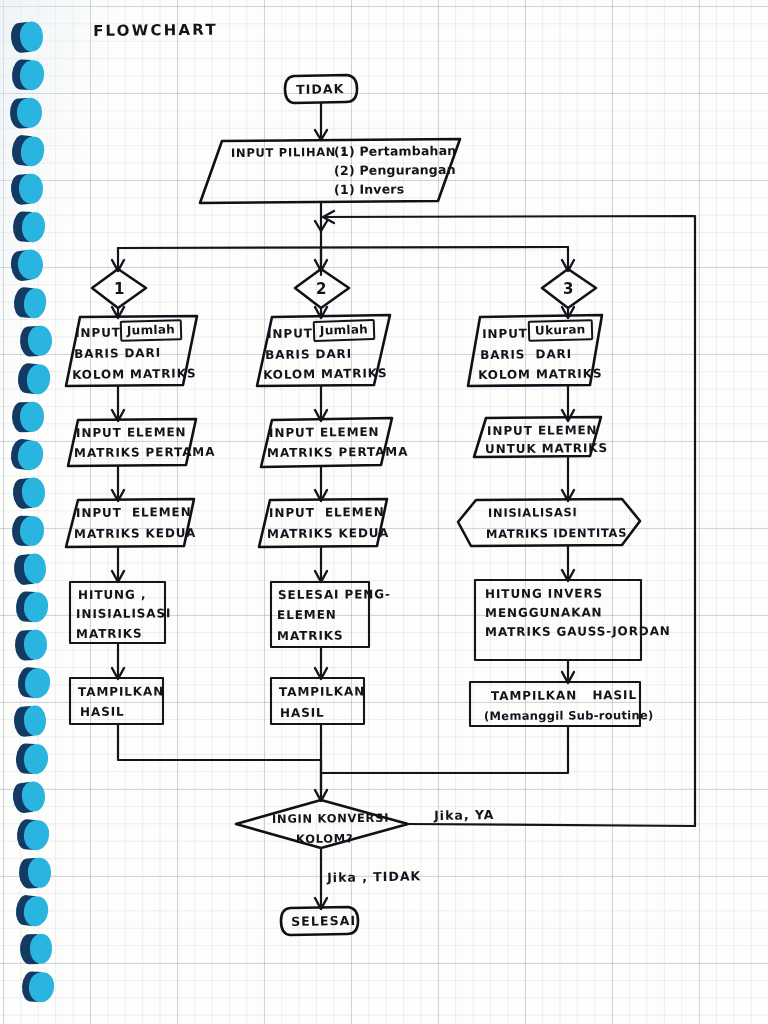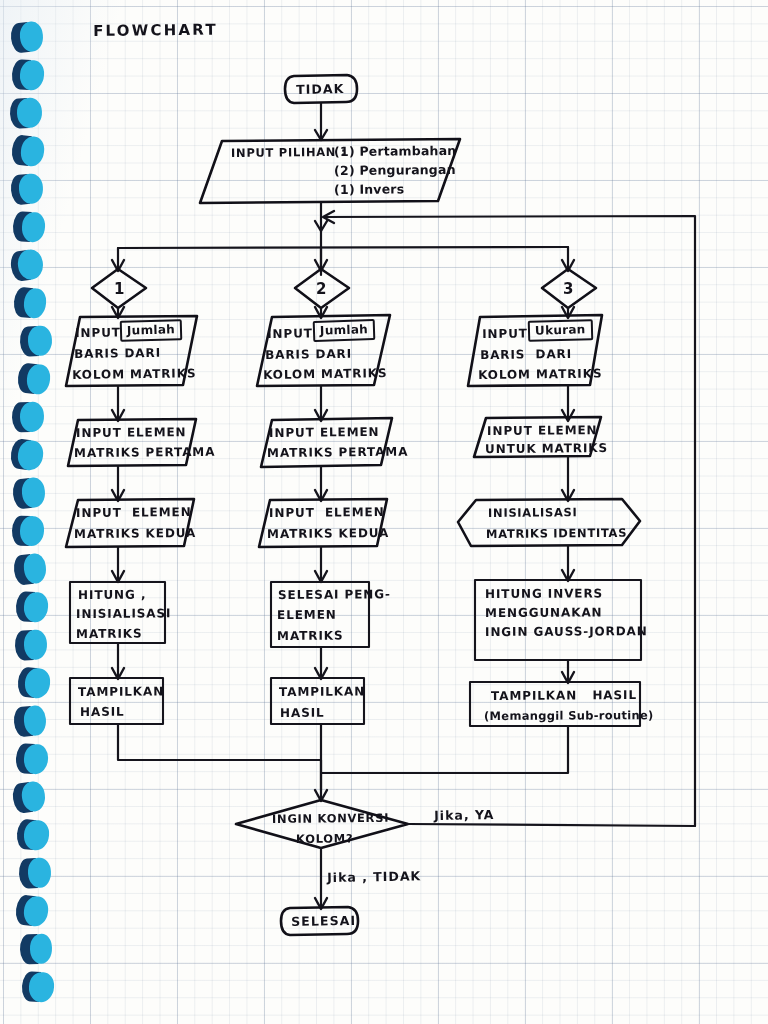--- a/index.html
+++ b/index.html
@@ -437,21 +437,21 @@
   <div class="hw t-line" style="left:478px; top:368px; transform:rotate(-0.7deg);">KOLOM MATRIKS</div>
 
   <div class="hw t-line" style="left:487px; top:424px; transform:rotate(-0.5deg);">INPUT ELEMEN</div>
   <div class="hw t-line" style="left:485px; top:442px; transform:rotate(-0.5deg);">UNTUK MATRIKS</div>
 
   <div class="hw t-small" style="left:488px; top:506px; transform:rotate(-0.5deg);">INISIALISASI</div>
   <div class="hw t-small" style="left:486px; top:527px; transform:rotate(-0.5deg);">MATRIKS IDENTITAS</div>
 
   <div class="hw t-line" style="left:485px; top:587px; transform:rotate(-0.3deg);">HITUNG INVERS</div>
   <div class="hw t-line" style="left:485px; top:606px; transform:rotate(-0.3deg);text-align:center;">MENGGUNAKAN</div>
-  <div class="hw t-line" style="left:485px; top:625px; transform:rotate(-0.3deg);">INGIN GAUSS-JORDAN</div>
+  <div class="hw t-line" style="left:485px; top:625px; transform:rotate(-0.3deg);">MATRIKS GAUSS-JORDAN</div>
   <div class="hw t-paren" style="left:484px; top:675px; transform:rotate(-0.3deg);margin-top:34px;">(Memanggil Sub-routine)</div>
 
   <div class="hw t-line" style="left:491px; top:689px; transform:rotate(-0.4deg);">TAMPILKAN   HASIL</div>
 
   <div class="hw t-small" style="left:272px; top:812px; transform:rotate(-0.6deg);">INGIN KONVERSI</div>
   <div class="hw t-small" style="left:296px; top:832px; transform:rotate(-0.6deg);">KOLOM?</div>
   <div class="hw t-label" style="left:434px; top:808px; transform:rotate(-1deg);">Jika, YA</div>
   <div class="hw t-label" style="left:327px; top:870px; transform:rotate(-1deg);">Jika , TIDAK</div>
 
   <div class="hw t-node" style="left:291px; top:914px; transform:rotate(-1deg);">SELESAI</div>

